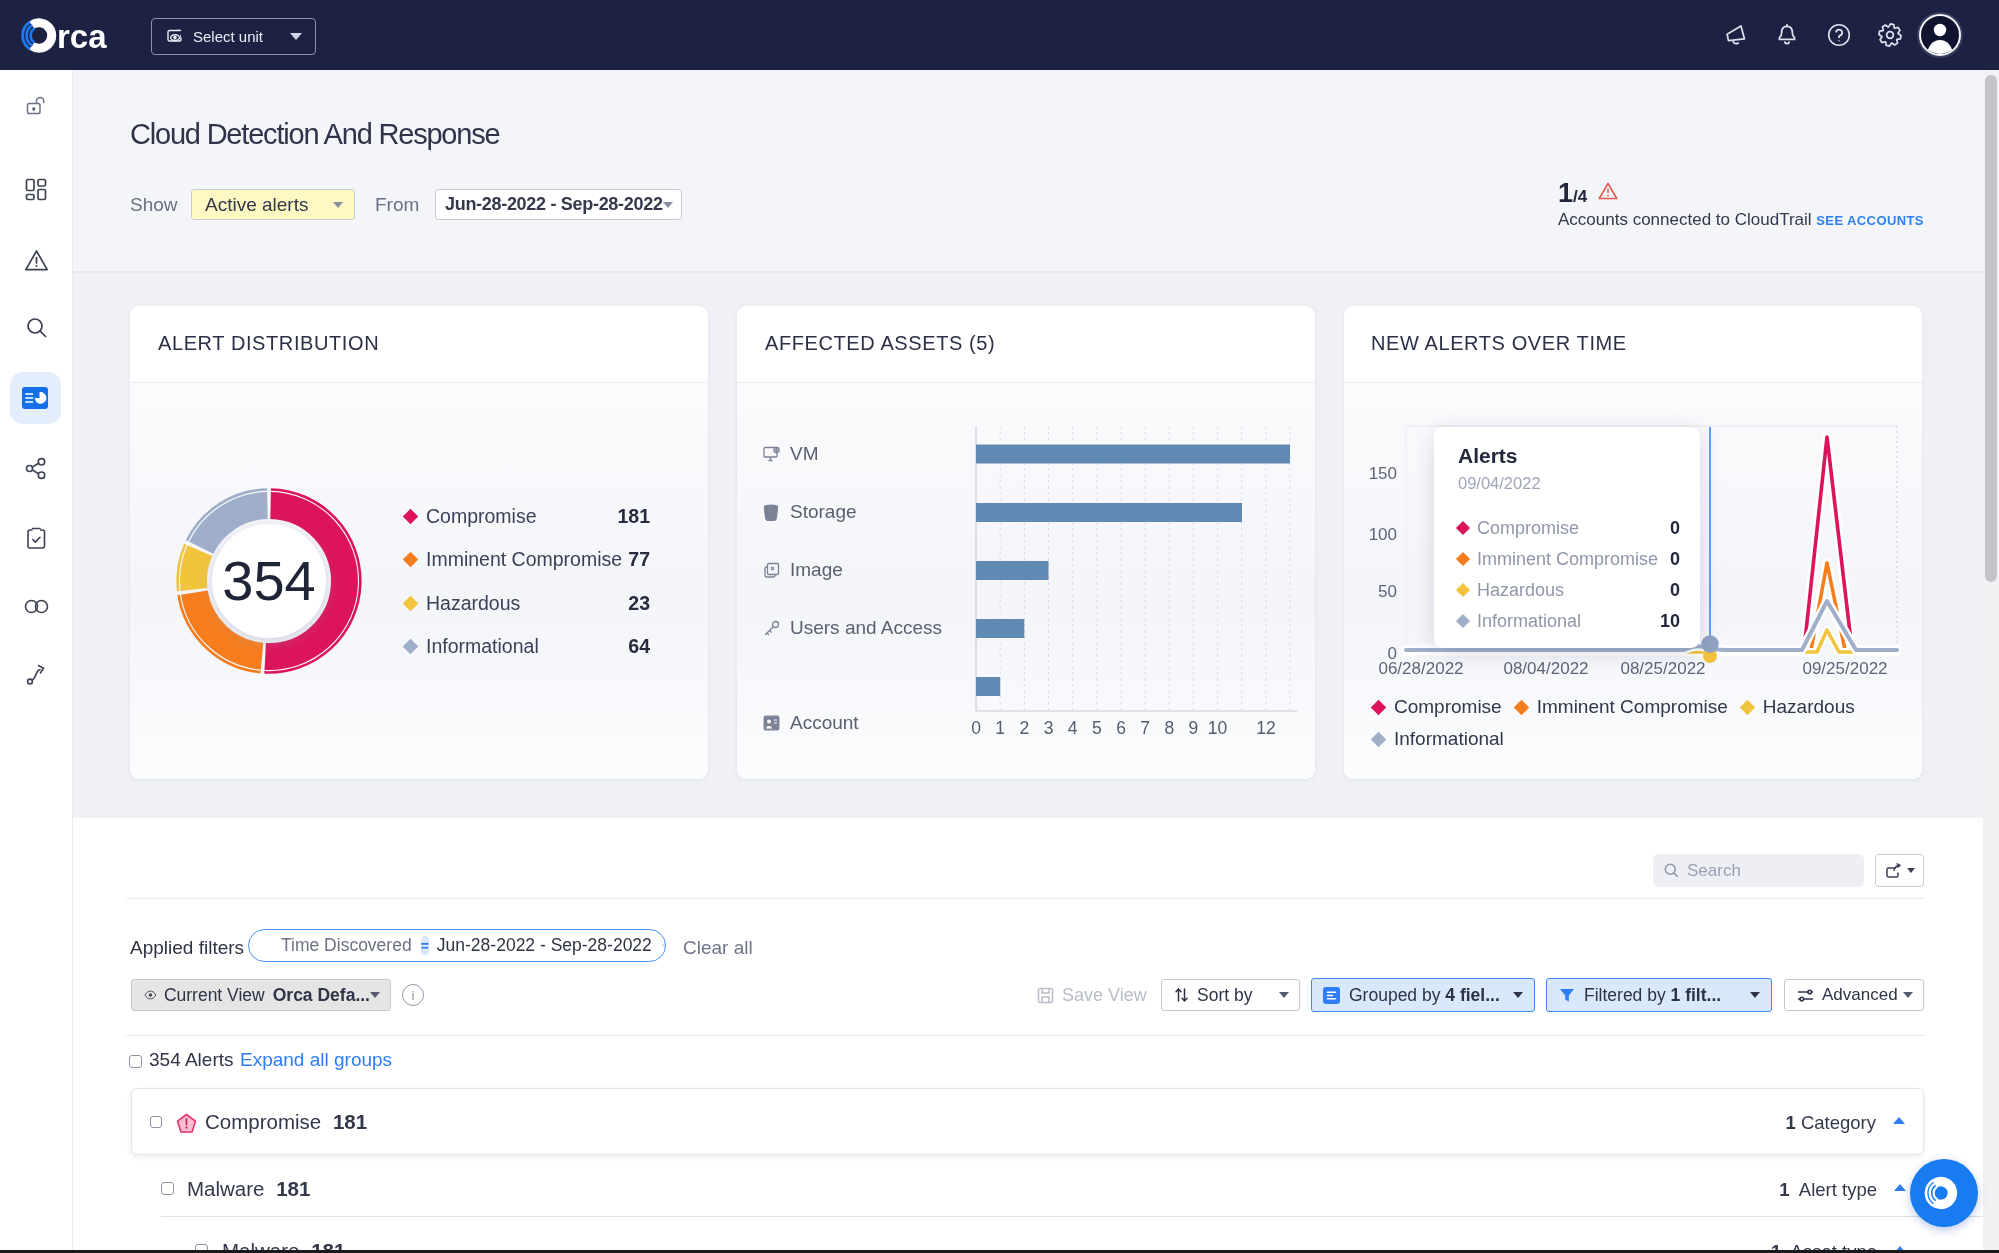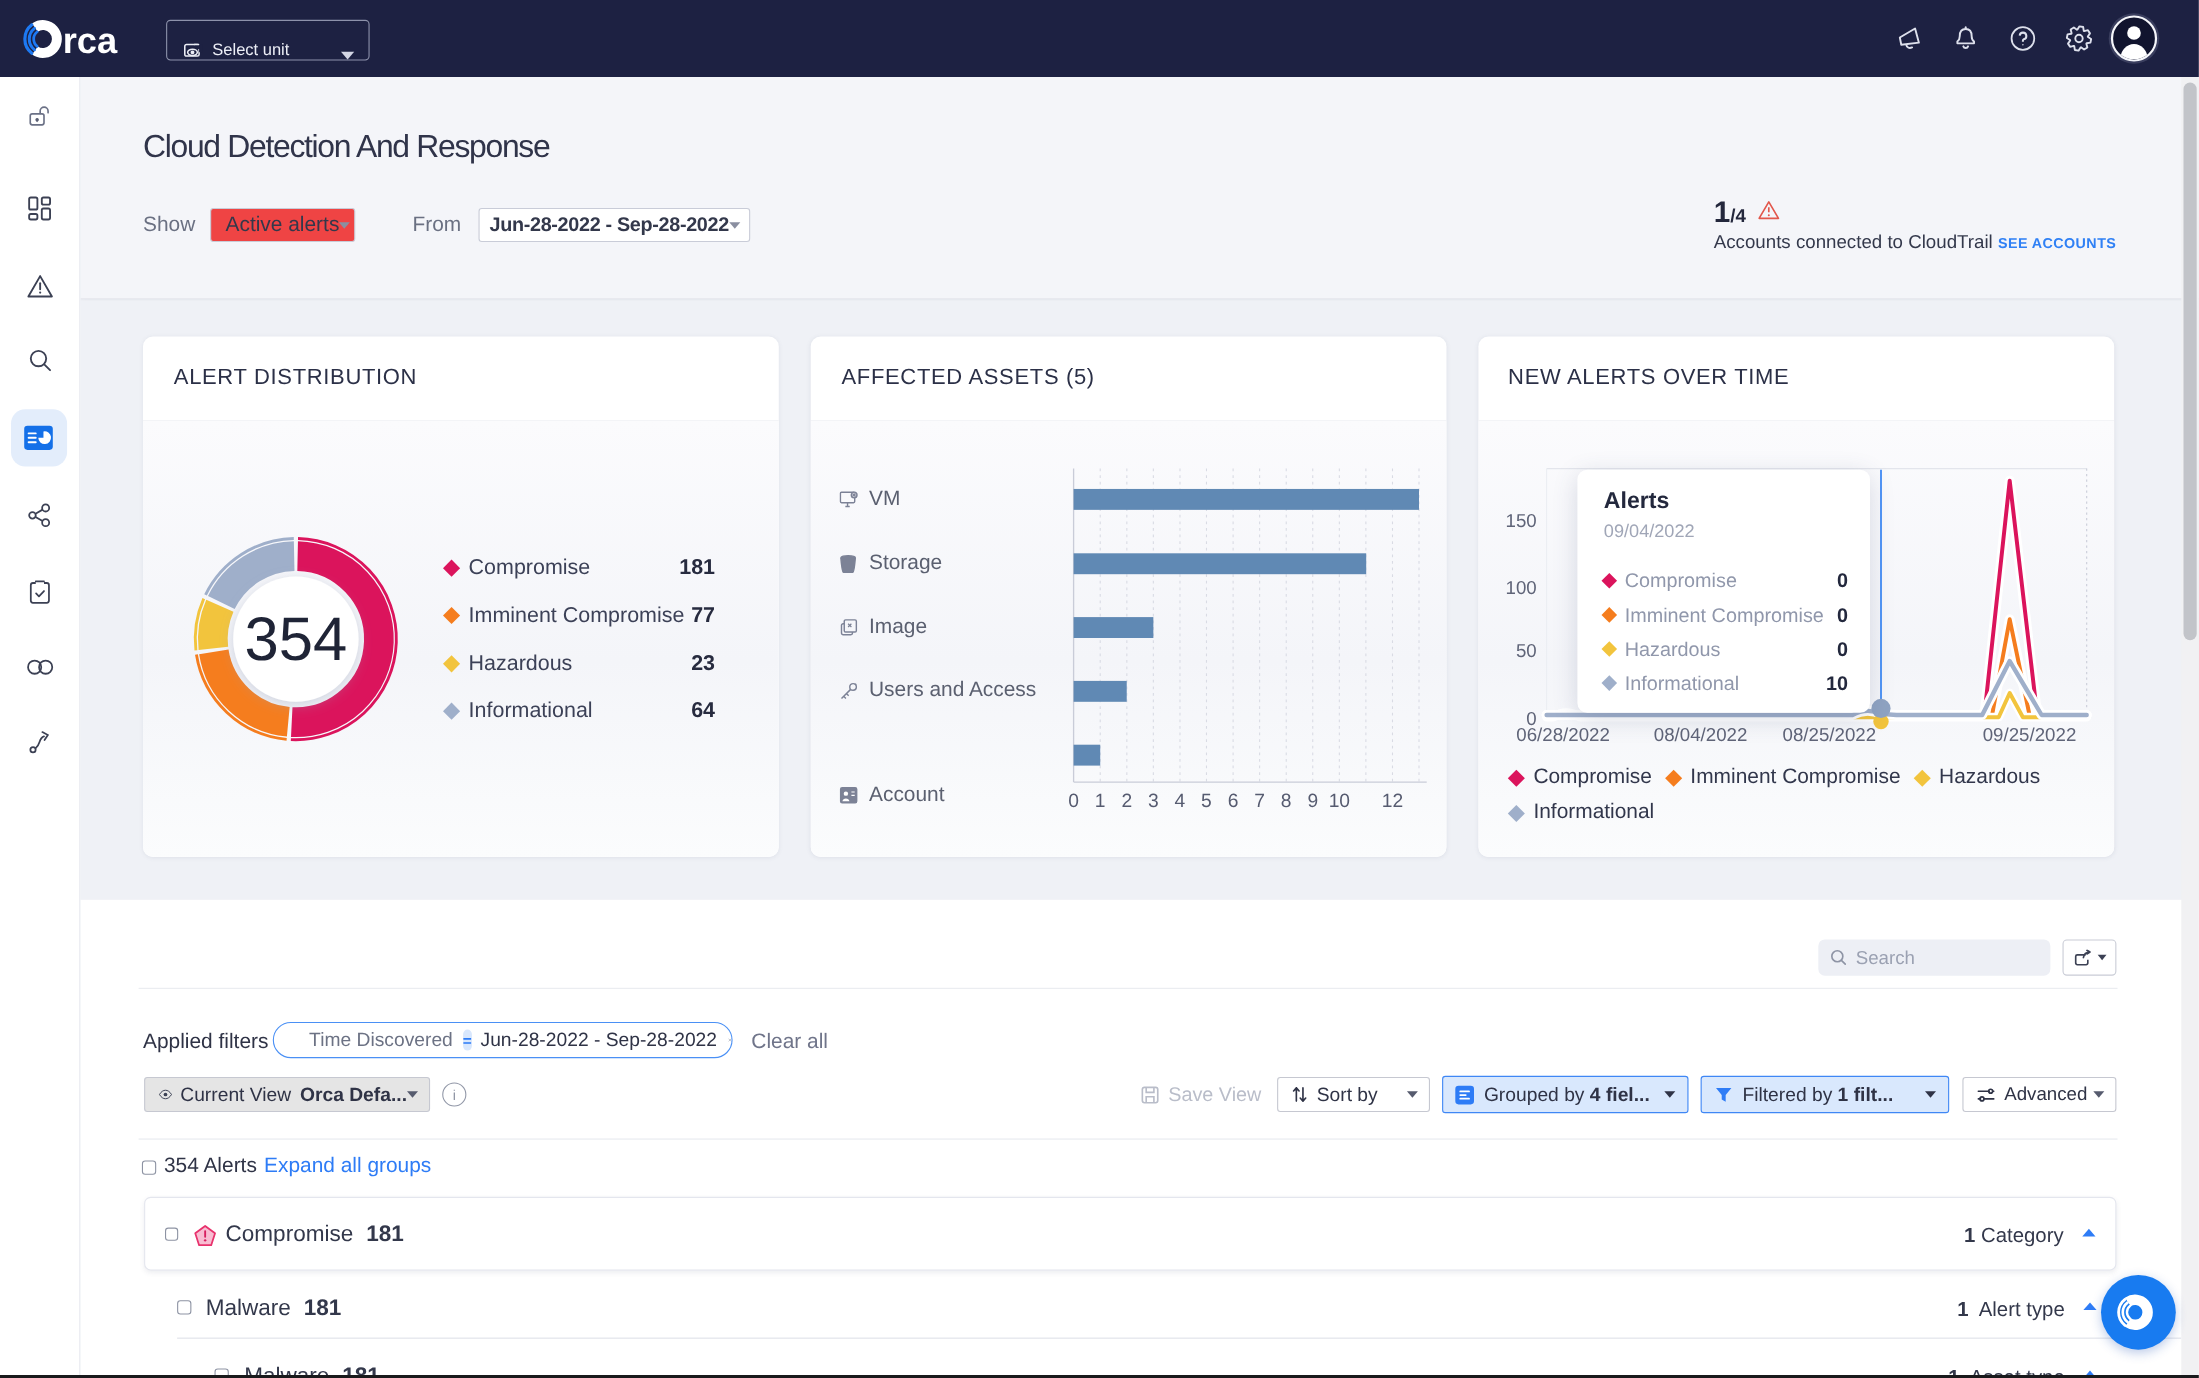--- a/index.html
+++ b/index.html
@@ -17,21 +17,21 @@
   <svg class="abs" style="left:20px;top:16px;" width="105" height="40" viewBox="0 0 105 40">
     <path d="M 11.72 29.90 A 12.7 12.7 0 1 0 11.72 9.10" fill="none" stroke="#ffffff" stroke-width="9"></path>
     <g fill="none" stroke="#1d79f2" stroke-linecap="round">
       <path d="M 8.90 32.42 A 16.4 16.4 0 0 1 8.90 6.58" stroke-width="2.9"></path>
       <path d="M 11.37 29.27 A 12.4 12.4 0 0 1 11.37 9.73" stroke-width="2.7"></path>
       <path d="M 13.83 26.12 A 8.4 8.4 0 0 1 13.83 12.88" stroke-width="2.5"></path>
     </g>
     <text x="37" y="32" font-size="33" font-weight="bold" fill="#ffffff" letter-spacing="0">rca</text>
   </svg>
 
-  <div class="abs flex" style="left:151px;top:18px;width:185px;height:37px;border:1.5px solid #8d92ab;border-radius:4px;color:#eceef6;font-size:15px;align-items:flex-end;">
+  <div class="abs flex" style="left:151px;top:18px;width:165px;height:37px;border:1.5px solid #8d92ab;border-radius:4px;color:#eceef6;font-size:15px;">
     <svg style="margin-left:15px;" width="17" height="15" viewBox="0 0 17 15" fill="none" stroke="#eceef6" stroke-width="1.4">
       <rect x="1" y="1.5" width="13" height="10.5" rx="1.5"></rect>
       <path d="M 10 3.5 h 6 v 5" stroke="#1d2142" stroke-width="4"></path>
       <path d="M 9.5 1.5 h 4.5"></path>
       <ellipse cx="8" cy="8.6" rx="4.4" ry="2.9"></ellipse>
       <circle cx="8" cy="8.6" r="1.1" fill="#eceef6"></circle>
     </svg>
     <span style="margin-left:9px;">Select unit</span>
     <span style="margin-left:auto;margin-right:13px;width:0;height:0;border-left:6px solid transparent;border-right:6px solid transparent;border-top:7px solid #d3d6e4;"></span>
   </div>
@@ -124,21 +124,21 @@
   <svg class="abs" style="left:26px;top:594px;" width="21" height="22" viewBox="0 0 21 22" fill="none" stroke="#3c4154" stroke-width="1.6" stroke-linecap="round">
     <circle cx="4" cy="17.5" r="2.4"></circle>
     <path d="M 6.5 16 C 11 13 9 7 14 5.5"></path>
     <path d="M 12.5 1.5 L 17.5 4.2 L 14.5 8.8" fill="none" stroke-width="1.6"></path>
   </svg>
 </div>
 
 <div class="abs" style="left:73px;top:70px;width:1926px;height:202px;background:#f4f5f9;border-bottom:1px solid #e7e8ee;box-shadow:0 3px 6px rgba(120,130,160,0.10);">
   <div class="abs" style="left:57px;top:48px;font-size:29px;font-weight:normal;color:#30344a;letter-spacing:-1.2px;">Cloud Detection And Response</div>
   <div class="abs flex" style="left:57px;top:119px;height:31px;font-size:19px;color:#6a7082;">Show</div>
-  <div class="abs flex" style="left:118px;top:119px;width:132px;height:31px;background:#ef4444;border:1px solid #c9ccd8;border-radius:3px;">
+  <div class="abs flex" style="left:118px;top:119px;width:164px;height:31px;background:#fef9c3;border:1px solid #c9ccd8;border-radius:3px;">
     <span style="margin-left:13px;font-size:19px;color:#33384b;">Active alerts</span>
     <span style="margin-left:auto;margin-right:11px;width:0;height:0;border-left:5.5px solid transparent;border-right:5.5px solid transparent;border-top:6.5px solid #8a8fa0;"></span>
   </div>
   <div class="abs flex" style="left:302px;top:119px;height:31px;font-size:19px;color:#6a7082;">From</div>
   <div class="abs flex" style="left:362px;top:119px;width:247px;height:31px;background:#fff;border:1px solid #c9ccd8;border-radius:3px;">
     <span style="margin-left:9px;font-size:18px;font-weight:bold;color:#33384b;letter-spacing:-0.3px;">Jun-28-2022 - Sep-28-2022</span>
     <span style="margin-left:auto;margin-right:8px;width:0;height:0;border-left:5.5px solid transparent;border-right:5.5px solid transparent;border-top:6.5px solid #8a8fa0;"></span>
   </div>
 
   <div class="abs" style="left:1485px;top:108px;width:450px;text-align:left;white-space:nowrap;">

